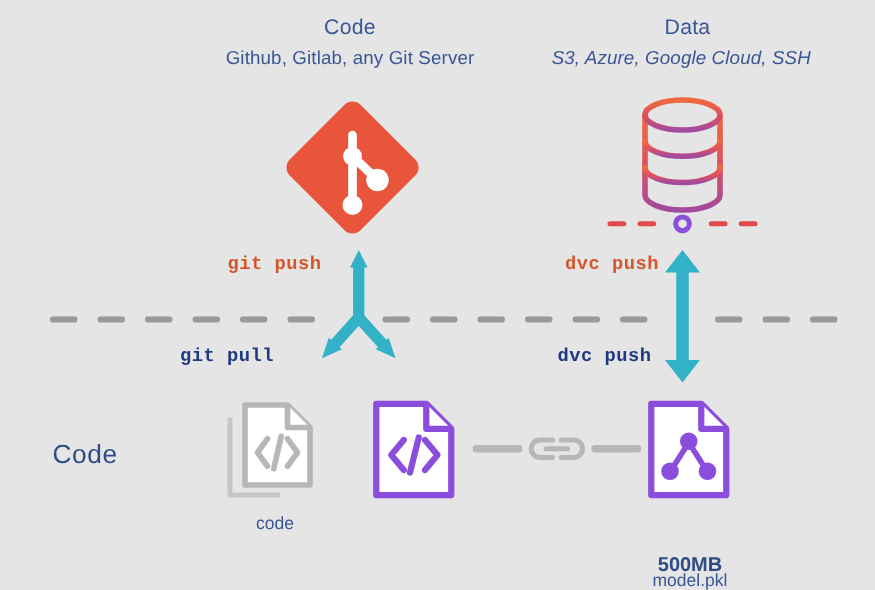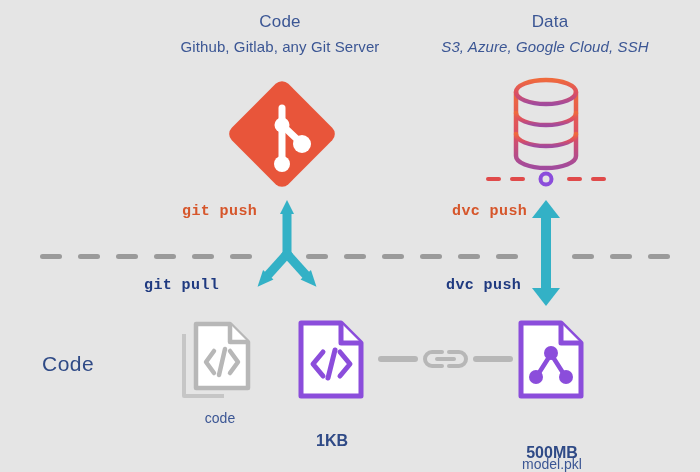--- a/index.html
+++ b/index.html
@@ -248,18 +248,17 @@
       <g fill="#8b4ddb">
         <circle cx="38" cy="35" r="7"></circle>
         <circle cx="23" cy="59" r="7"></circle>
         <circle cx="53" cy="59" r="7"></circle>
       </g>
     </svg>
   </div>
 
   <div class="abs file-caption" style="left:170px; top:410px; width:100px;">code</div>
 
-  <div class="abs file-size" style="left:272px; top:432px; width:120px;">1KB</div>
 
   <div class="abs file-caption" style="left:492px; top:408px; width:120px;margin-top:48px;">model.pkl</div>
   <div class="abs file-size" style="left:492px; top:432px; width:120px;margin-top:12px;">500MB</div>
 
 </div>
 
 </body></html>

